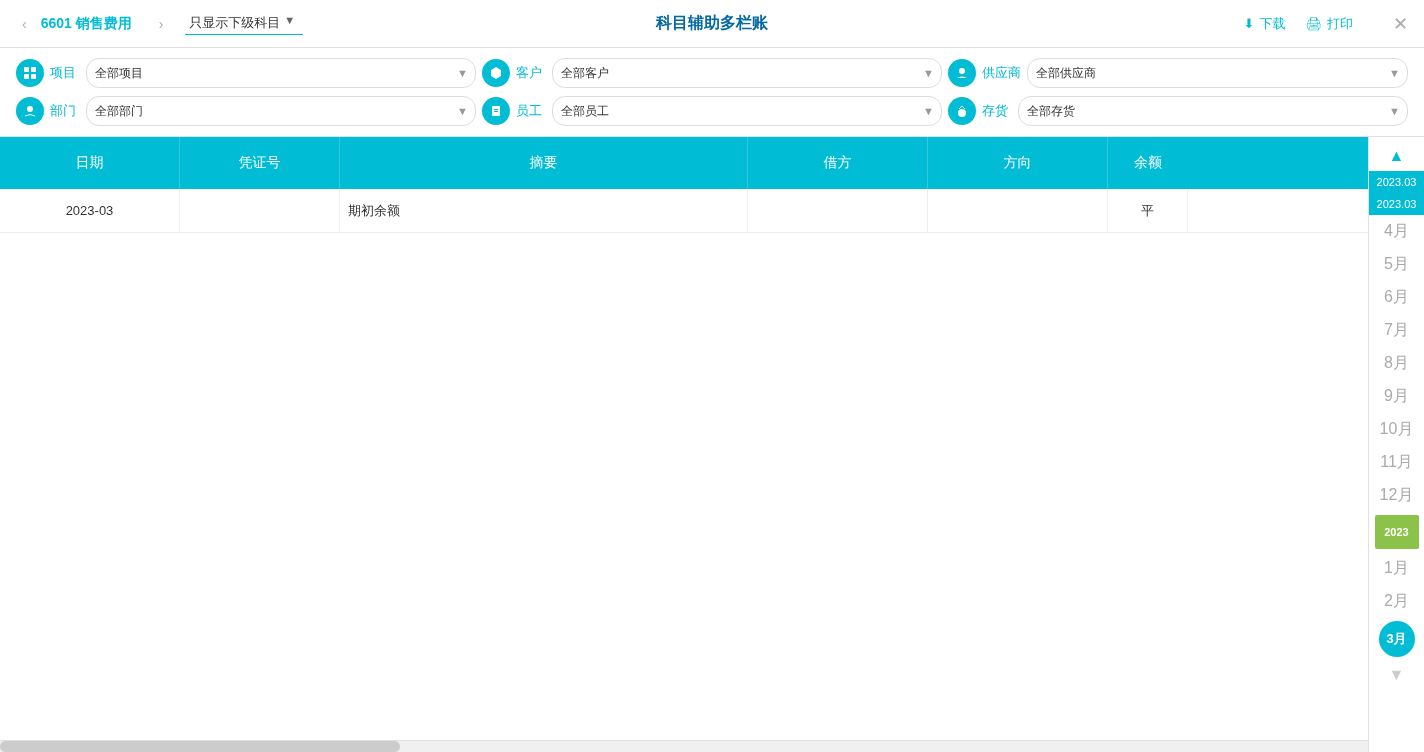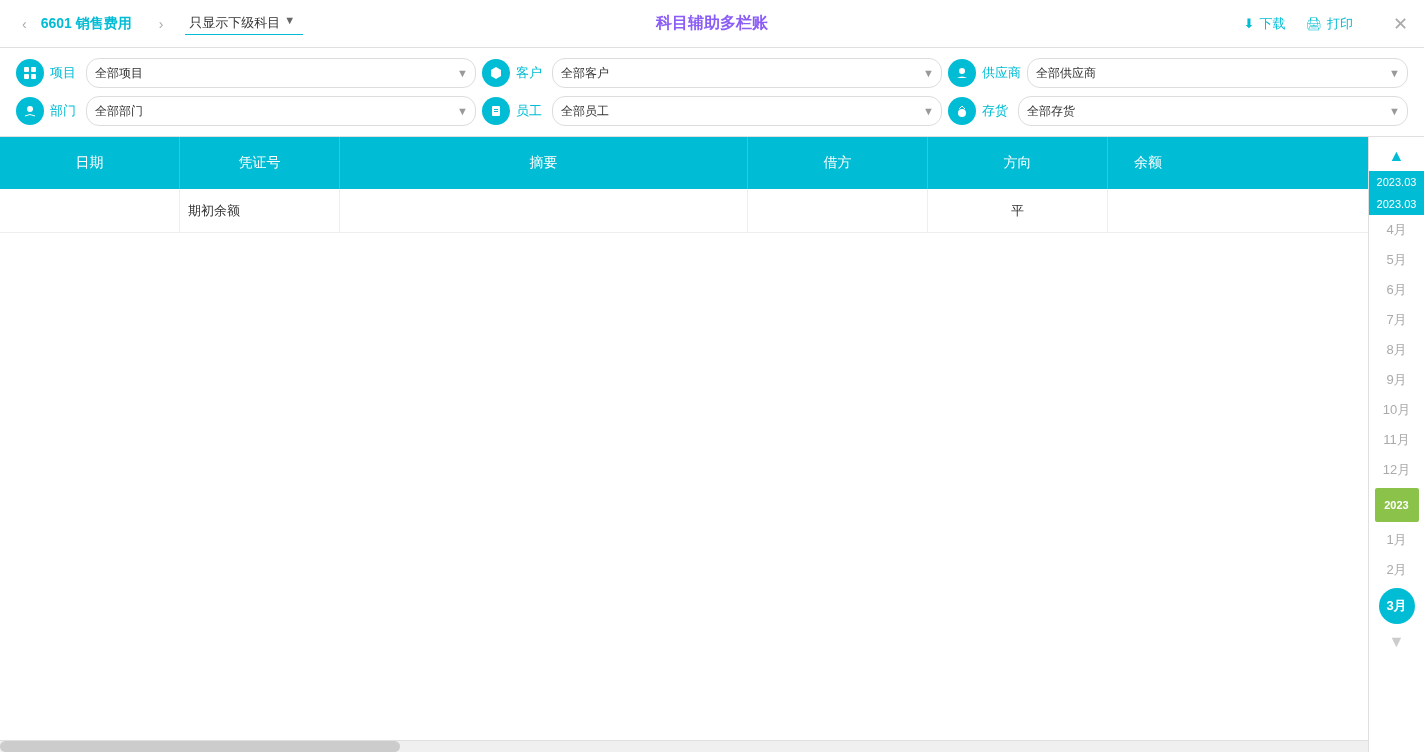--- a/index.html
+++ b/index.html
@@ -54,21 +54,21 @@
       margin-left: 16px;
       cursor: pointer;
     }
     .show-sub-btn .chevron { color: #666; font-size: 11px; }
     .page-title {
       position: absolute;
       left: 50%;
       transform: translateX(-50%);
       font-size: 16px;
       font-weight: bold;
-      color: #8b5cf6;
+      color: #0369a1;
     }
     .title-actions {
       margin-left: auto;
       display: flex;
       align-items: center;
       gap: 20px;
     }
     .action-btn {
       display: flex;
       align-items: center;
@@ -230,21 +230,21 @@
       padding: 6px 0;
       color: #ccc;
       font-size: 16px;
       cursor: pointer;
     }
     .month-nav-arrow.active { color: #00bcd4; }
     .month-item {
       width: 100%;
       text-align: center;
       padding: 6px 0;
-      font-size: 13px;
+      font-size: 16px;
       color: #aaa;
       cursor: pointer;
       white-space: nowrap;
     }
     .year-badge {
       background: #8bc34a;
       color: #fff;
       font-size: 11px;
       font-weight: bold;
       padding: 11px 4px;
@@ -395,20 +395,21 @@
         <div class="th-cell">日期</div>
         <div class="th-cell">凭证号</div>
         <div class="th-cell">摘要</div>
         <div class="th-cell">借方</div>
         <div class="th-cell">方向</div>
         <div class="th-cell">余额</div>
       </div>
 
       <div class="table-body">
         <div class="table-row">
+          <div class="td-cell">2023-03</div>
           <div class="td-cell"></div>
           <div class="td-cell left">期初余额</div>
           <div class="td-cell"></div>
           <div class="td-cell"></div>
           <div class="td-cell">平</div>
           <div class="td-cell"></div>
         </div>
       </div>
 
       <div class="h-scrollbar">

